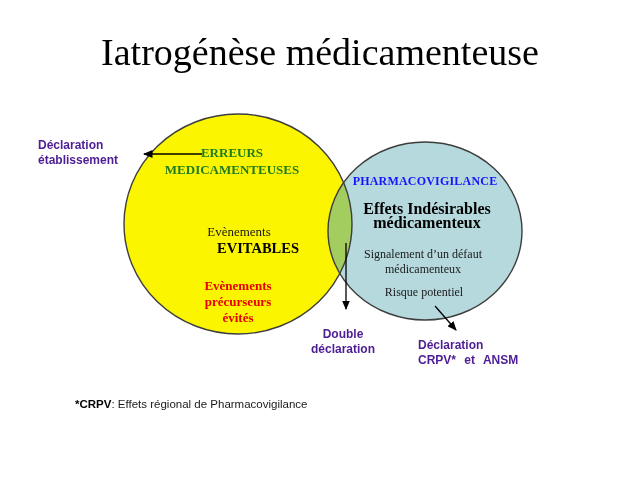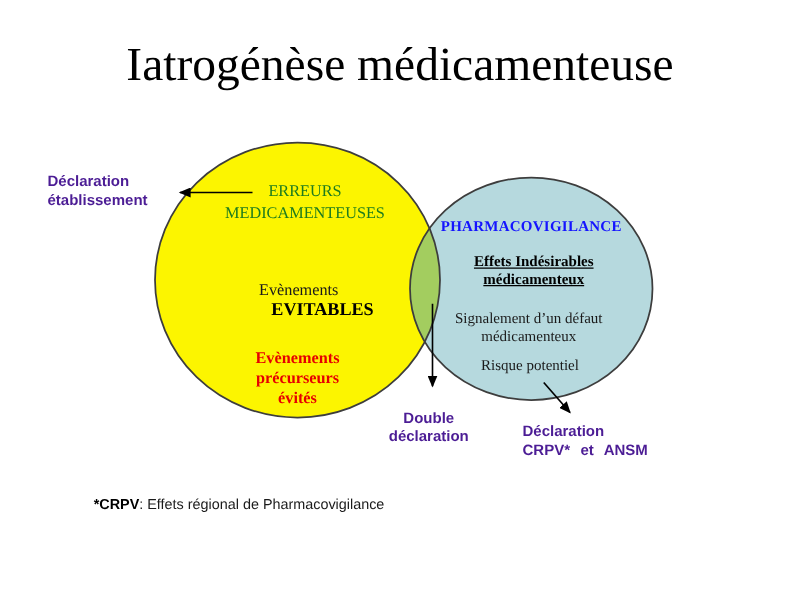--- a/index.html
+++ b/index.html
@@ -21,28 +21,28 @@
     font-weight: normal;
     color: #000000;
     white-space: nowrap;
   }
 
   svg.venn { position: absolute; left: 0; top: 0; }
 
   .txt { position: absolute; text-align: center; transform: translateX(-50%); white-space: nowrap; }
   .serif { font-family: "Liberation Serif", serif; }
 
-  .erreurs { top: 144px; left: 244px; font-size: 13px; font-weight: normal; line-height: 17px; }
+  .erreurs { top: 144px; left: 232px; font-size: 13px; font-weight: bold; line-height: 17px; }
   .evitables-block { top: 224px; left: 239px; line-height: 16px; }
   .evitables-line1 { font-size: 13px; font-weight: normal; color: #1a1a1a; display: block; }
   .evitables-line2 { font-size: 14.5px; font-weight: bold; color: #000000; display: block; margin-left: 38px; }
   .precurseurs { top: 278px; left: 238px; font-size: 13px; font-weight: bold; line-height: 16px; }
 
   .pharmaco { top: 174px; left: 425px; font-size: 12px; font-weight: bold; letter-spacing: 0.2px; text-align: center; }
-  .effets { top: 202px; left: 427px; font-size: 12px; font-weight: bold; color: #000000; line-height: 14px; text-decoration: underline; }
+  .effets { top: 202px; left: 427px; font-size: 16px; font-weight: bold; color: #000000; line-height: 14px; }
   .signalement { top: 247px; left: 423px; font-size: 12px; font-weight: normal; color: #1a1a1a; line-height: 14.5px; }
   .risque { top: 285px; left: 424px; font-size: 12px; font-weight: normal; color: #1a1a1a; }
 
   .ann { position: absolute; font-size: 12px; font-weight: bold; color: #4c1d95; line-height: 15px; }
   .ann-left { left: 38px; top: 138px; text-align: left; }
   .ann-double { left: 343px; top: 327px; text-align: center; transform: translateX(-50%); }
   .ann-crpv { left: 418px; top: 338px; text-align: left; }
   .crpv-line2 { word-spacing: 5px; }
 
   .footer {

